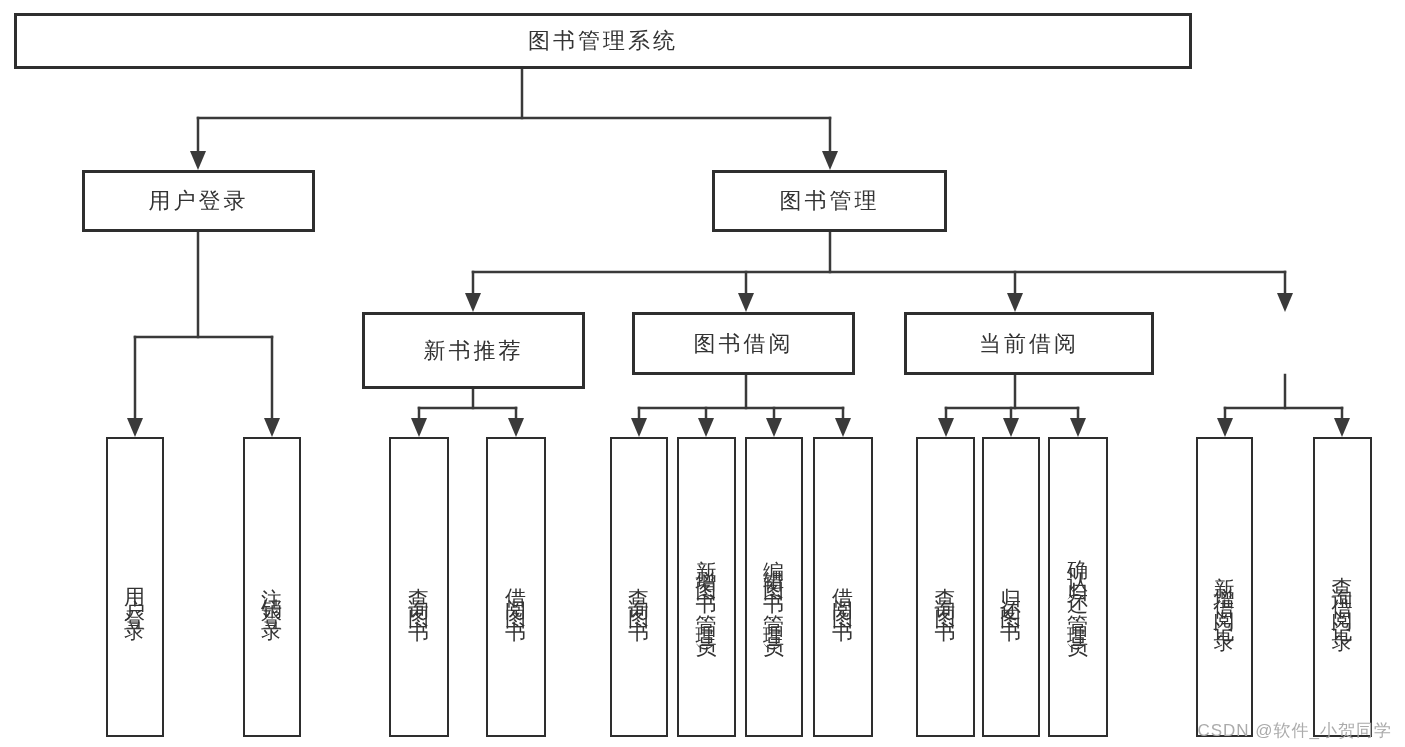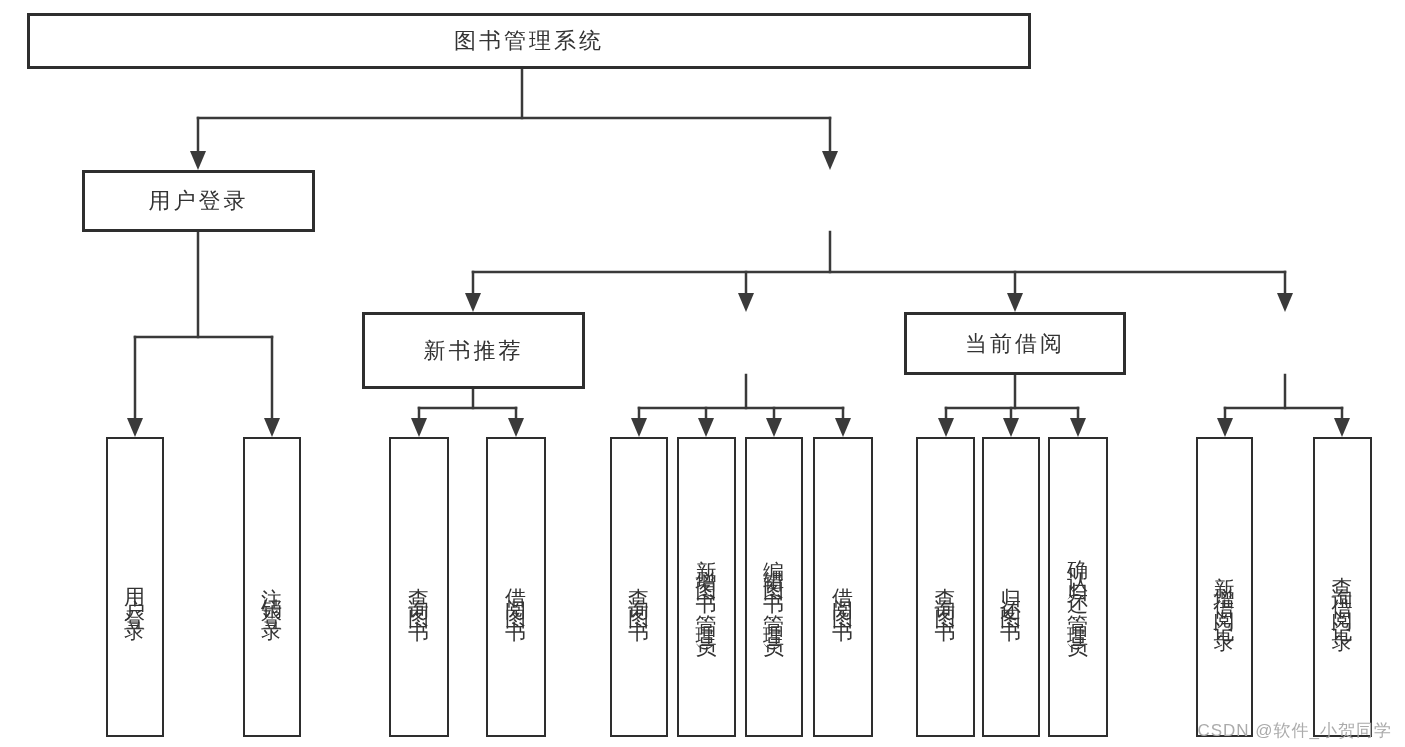--- a/index.html
+++ b/index.html
@@ -98,32 +98,38 @@
       <path d="M766,418 L782,418 L774,437 Z"></path>
       <path d="M835,418 L851,418 L843,437 Z"></path>
       <path d="M938,418 L954,418 L946,437 Z"></path>
       <path d="M1003,418 L1019,418 L1011,437 Z"></path>
       <path d="M1070,418 L1086,418 L1078,437 Z"></path>
       <path d="M1217,418 L1233,418 L1225,437 Z"></path>
       <path d="M1334,418 L1350,418 L1342,437 Z"></path>
     </g>
   </svg>
 
-  <div class="hbox" style="left:27px;top:13px;width:1004px;height:56px">
+  <div class="hbox" style="left:14px;top:13px;width:1178px;height:56px">
     <span>图书管理系统</span>
   </div>
 
   <div class="hbox" style="left:82px;top:170px;width:233px;height:62px">
     <span>用户登录</span>
   </div>
+  <div class="hbox" style="left:712px;top:170px;width:235px;height:62px">
+    <span>图书管理</span>
+  </div>
 
   <div class="hbox" style="left:362px;top:312px;width:223px;height:77px">
     <span>新书推荐</span>
   </div>
-  <div class="hbox" style="left:904px;top:312px;width:222px;height:63px">
+  <div class="hbox" style="left:632px;top:312px;width:223px;height:63px">
+    <span>图书借阅</span>
+  </div>
+  <div class="hbox" style="left:904px;top:312px;width:250px;height:63px">
     <span>当前借阅</span>
   </div>
 
   <div class="vbox" style="left:106px;width:58px">
     <span>用户登录</span>
   </div>
   <div class="vbox" style="left:243px;width:58px">
     <span>注销登录</span>
   </div>
 

